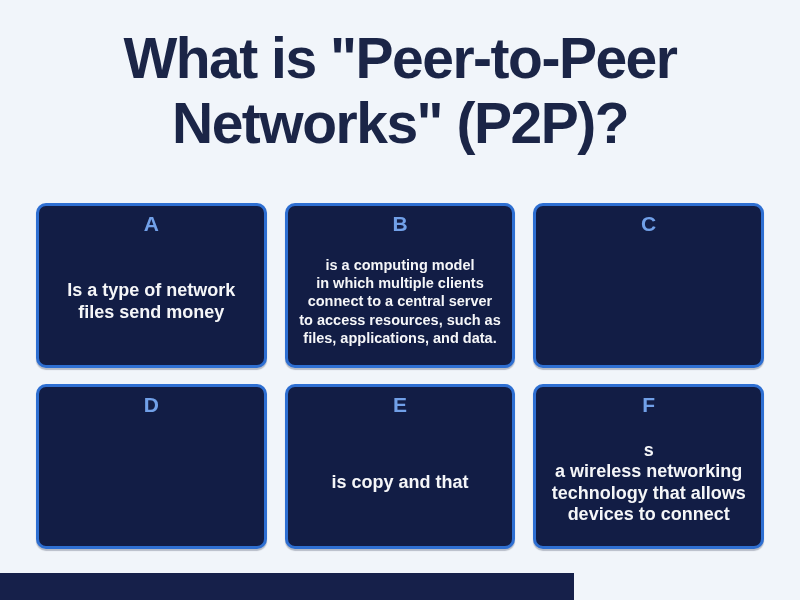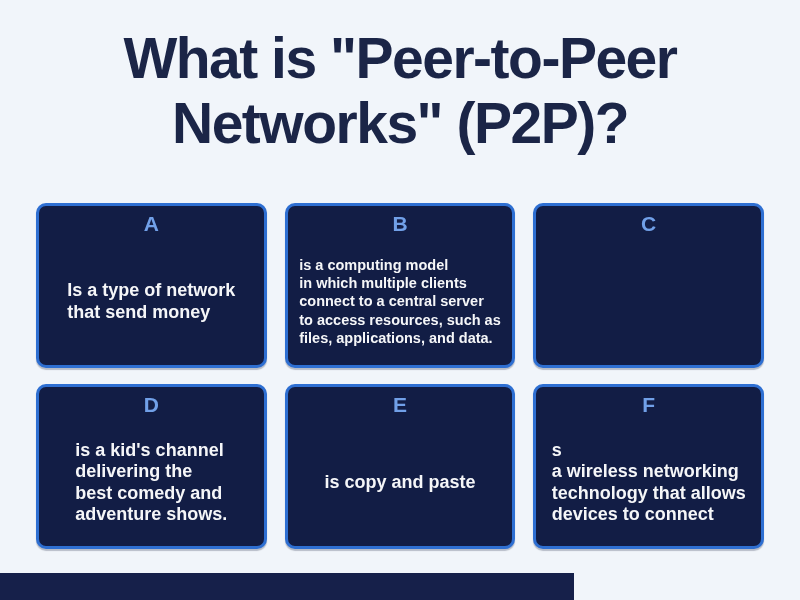--- a/index.html
+++ b/index.html
@@ -56,21 +56,21 @@
     left: 0;
     right: 0;
     text-align: center;
     font-size: 21px;
     font-weight: 700;
     color: #71a0e8;
     line-height: 1.1;
   }
   .answer-text {
     white-space: pre-line;
-    text-align: left;
+    text-align: center;
     color: #f5f6f8;
     font-weight: 700;
     font-size: 18px;
     line-height: 1.18;
     margin-top: 40px;
   }
   .answer-text.small {
     font-size: 14.5px;
     line-height: 1.25;
   }
@@ -85,47 +85,43 @@
 </head>
 <body>
 
 <div class="question-title">What is "Peer-to-Peer
 Networks" (P2P)?</div>
 
 <div class="answers-grid" id="answers-grid">
   <div class="answer-card">
     <div class="answer-letter">A</div>
     <div class="answer-text">Is a type of network
-that send money</div>
+files send money</div>
   </div>
 
   <div class="answer-card">
     <div class="answer-letter">B</div>
     <div class="answer-text small">is a computing model
 in which multiple clients
 connect to a central server
 to access resources, such as
 files, applications, and data.</div>
   </div>
 
   <div class="answer-card">
     <div class="answer-letter">C</div>
   </div>
 
   <div class="answer-card">
     <div class="answer-letter">D</div>
-    <div class="answer-text">is a kid's channel
-delivering the
-best comedy and
-adventure shows.</div>
   </div>
 
   <div class="answer-card">
     <div class="answer-letter">E</div>
-    <div class="answer-text">is copy and paste</div>
+    <div class="answer-text">is copy and that</div>
   </div>
 
   <div class="answer-card">
     <div class="answer-letter">F</div>
     <div class="answer-text">s
 a wireless networking
 technology that allows
 devices to connect</div>
   </div>
 </div>

